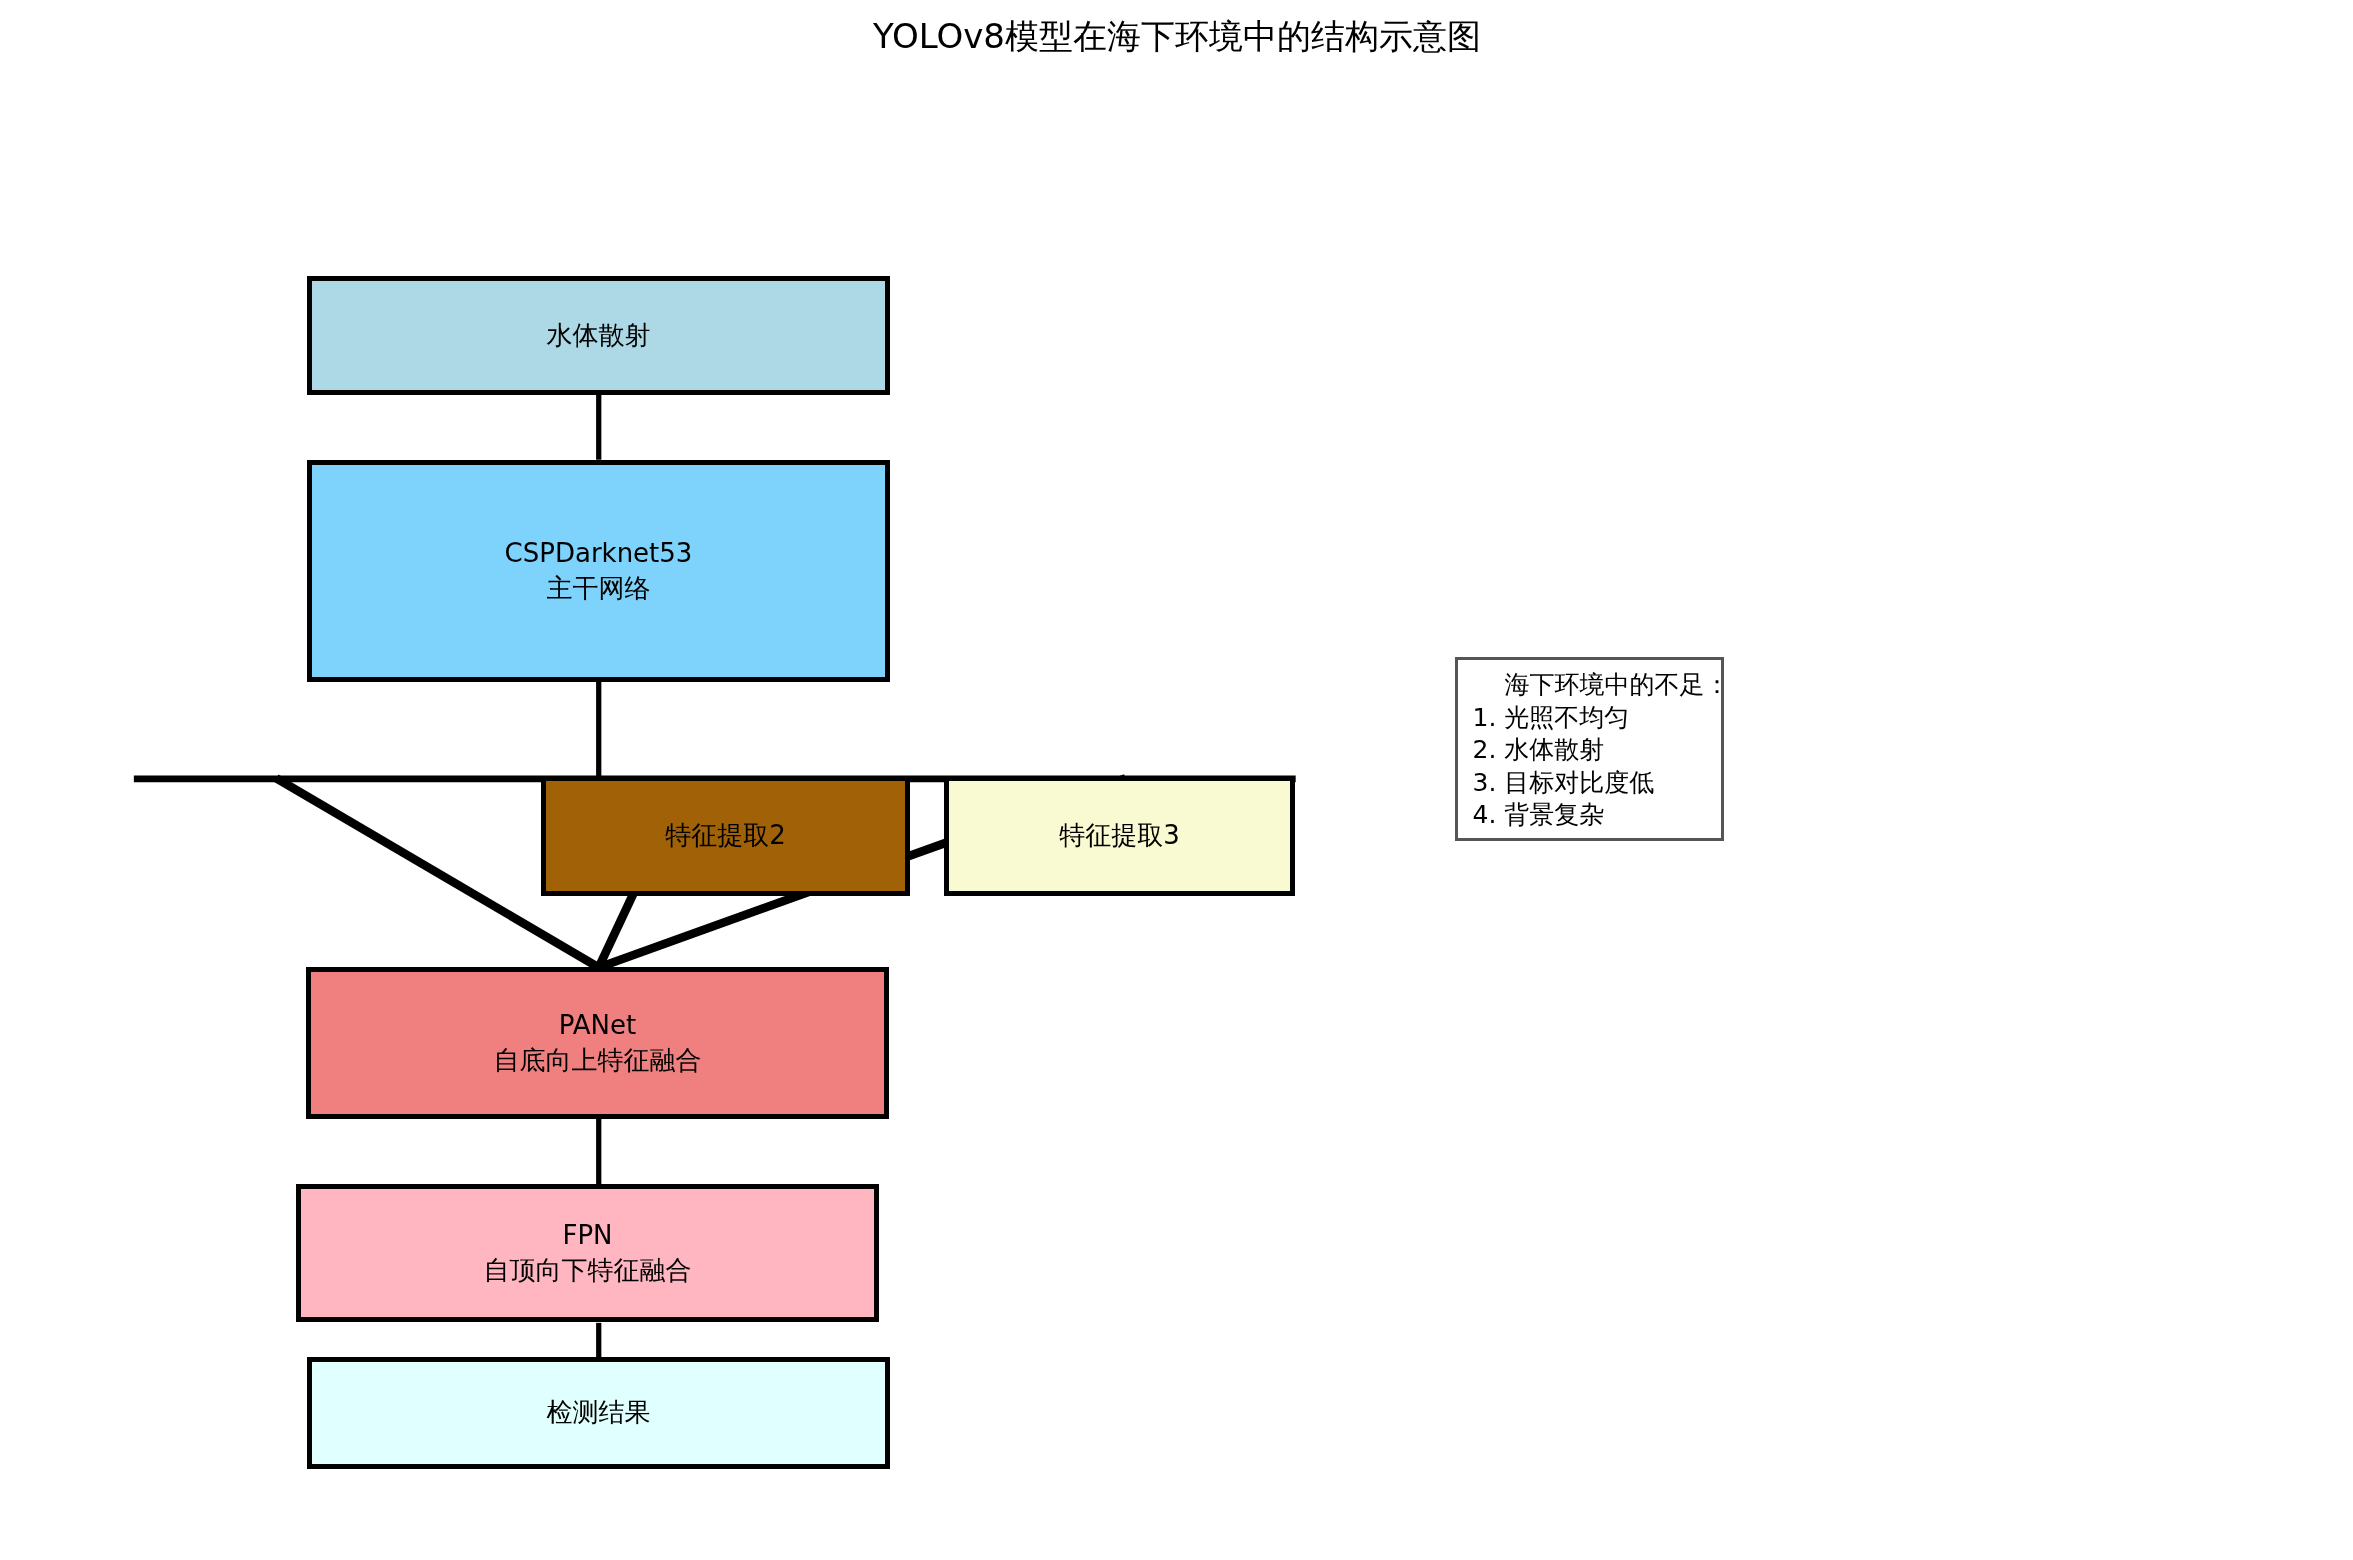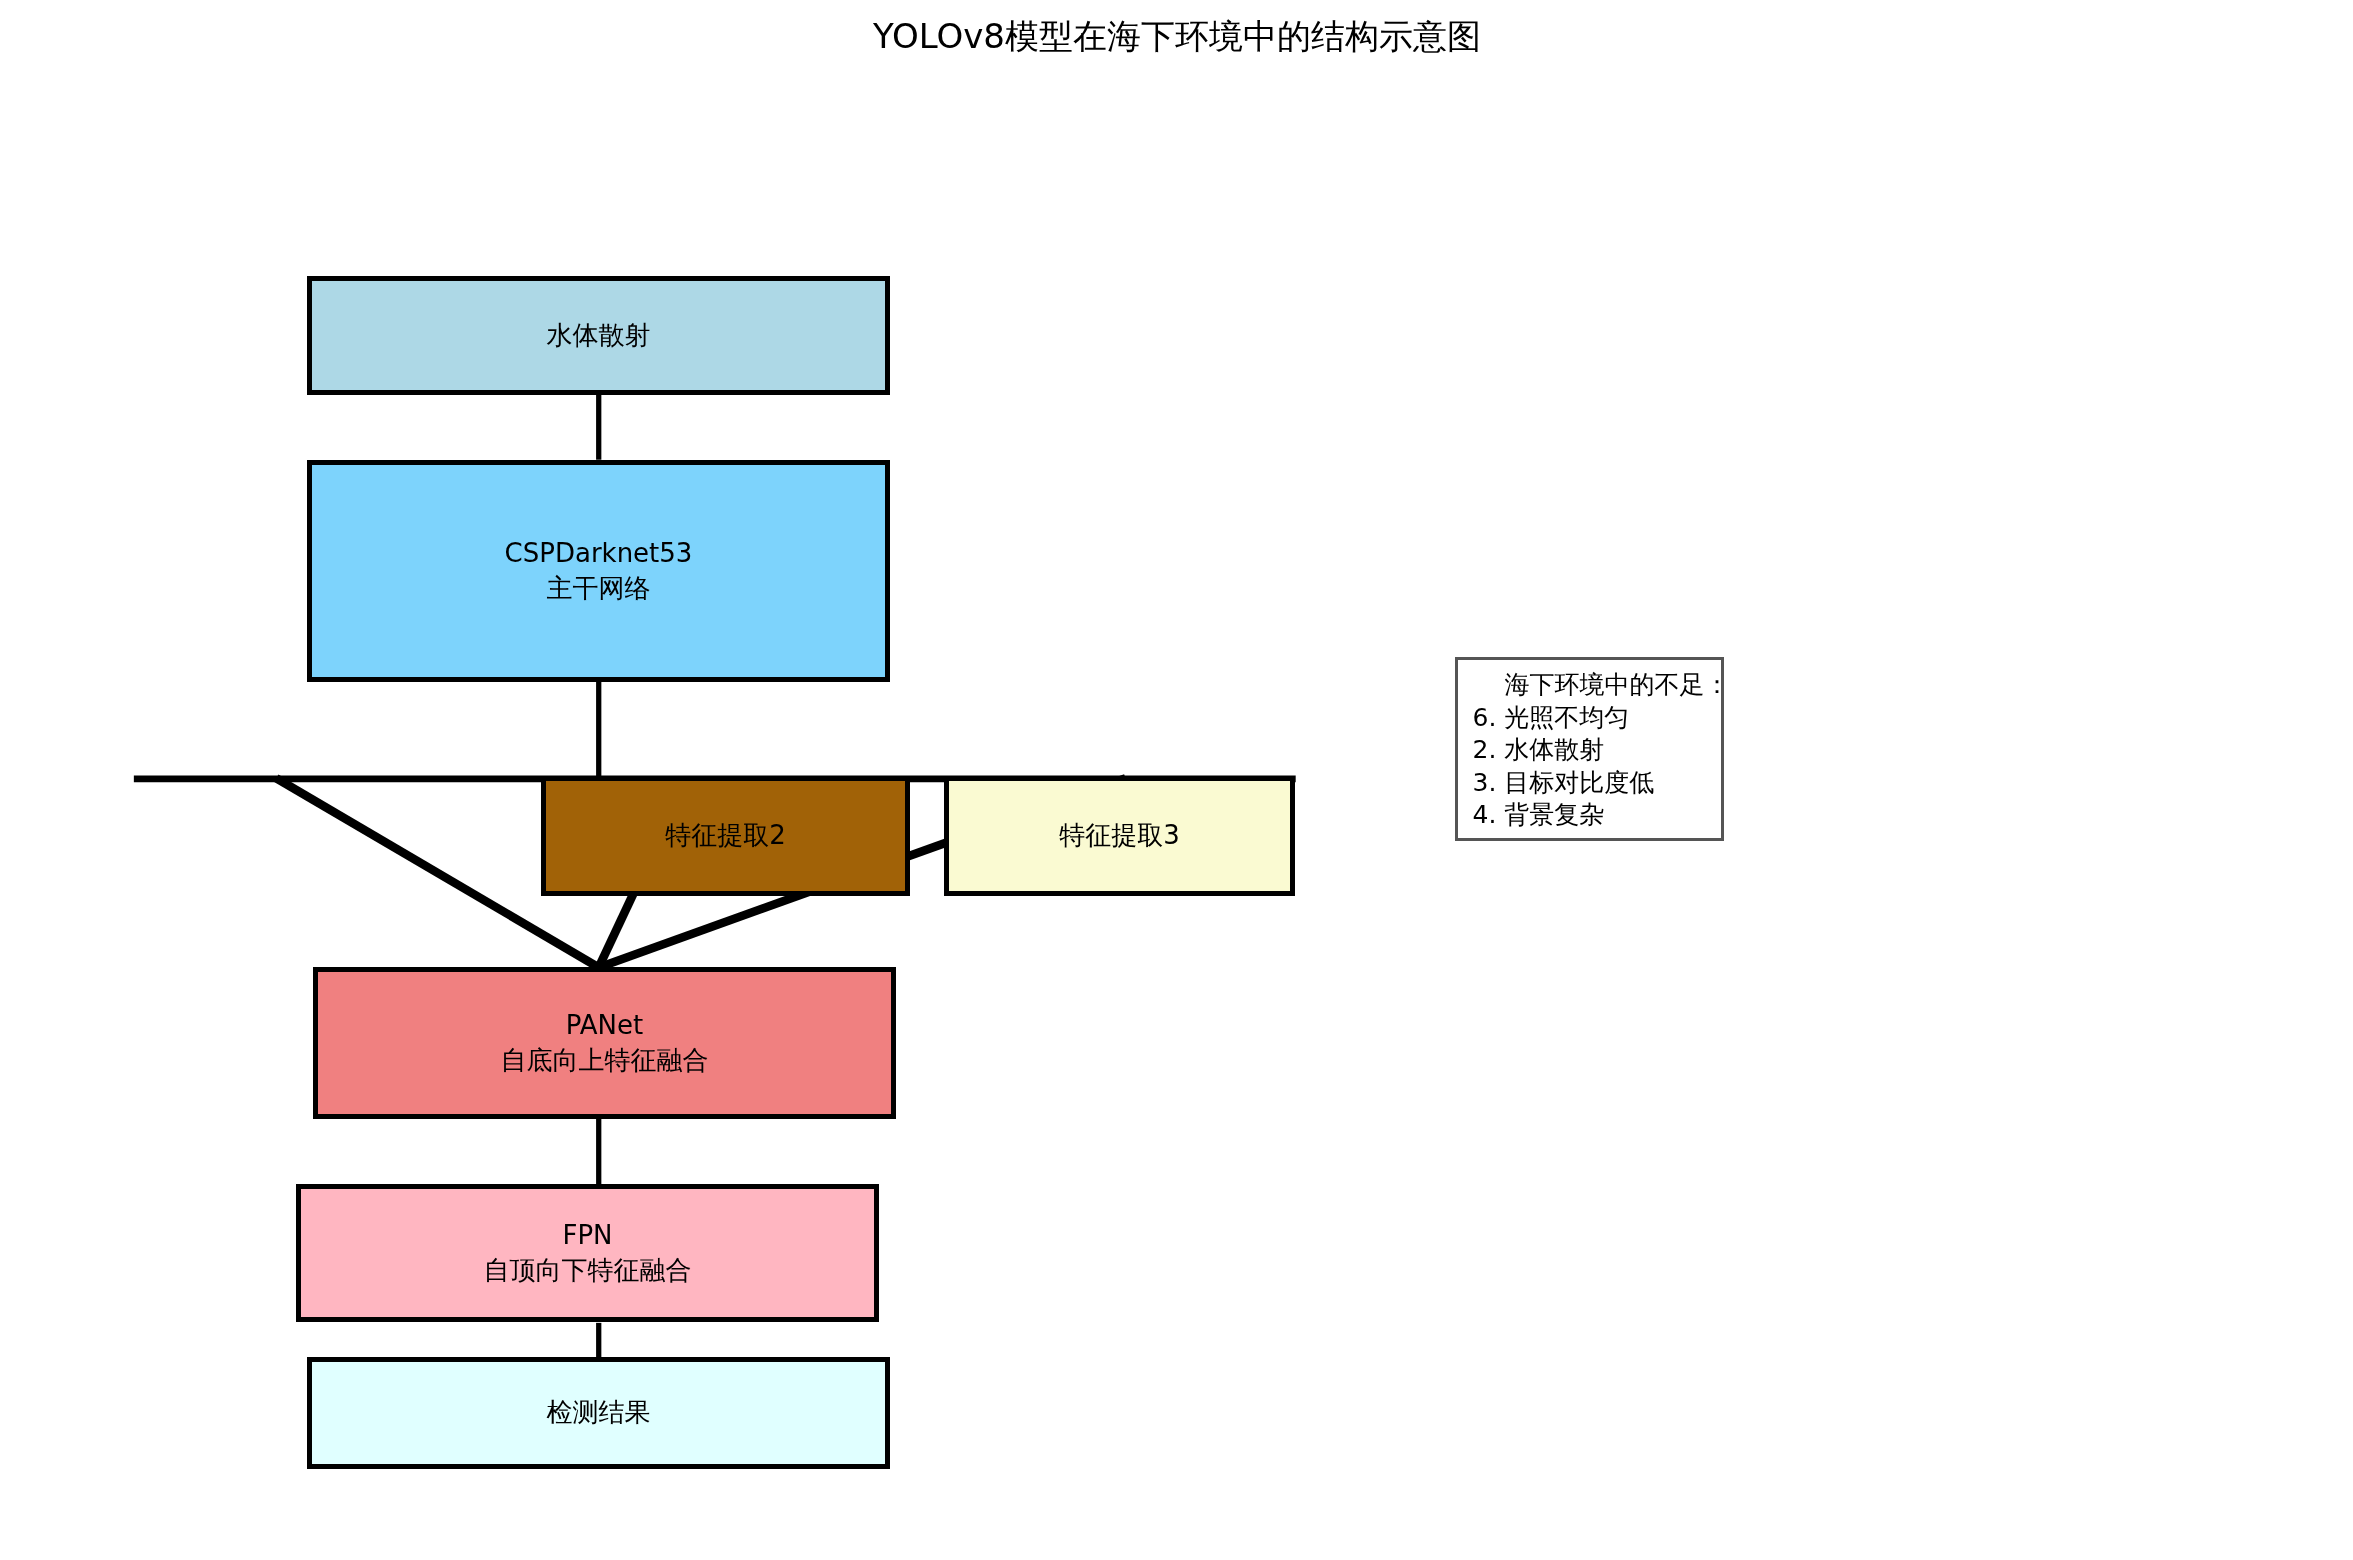--- a/index.html
+++ b/index.html
@@ -126,36 +126,36 @@
 
 
   <div class="node" id="node-feat2" style="left: 541px; top: 776px; width: 369px; height: 120px; background: #a16207; border-color: rgb(0, 0, 0);">
     <span class="node-label">特征提取2</span>
   </div>
 
   <div class="node" id="node-feat3" style="left: 944px; top: 776px; width: 351px; height: 120px; background: rgb(250, 250, 210); border-color: rgb(0, 0, 0);">
     <span class="node-label">特征提取3</span>
   </div>
 
-  <div class="node" id="node-panet" style="left: 313px; top: 967px; width: 583px; height: 152px; background: rgb(240, 128, 128); border-color: rgb(0, 0, 0);">
+  <div class="node" id="node-panet" style="left: 306px; top: 967px; width: 583px; height: 152px; background: rgb(240, 128, 128); border-color: rgb(0, 0, 0);">
     <span class="node-label">PANet
 自底向上特征融合</span>
   </div>
 
   <div class="node" id="node-fpn" style="left: 296px; top: 1184px; width: 583px; height: 138px; background: rgb(255, 182, 193); border-color: rgb(0, 0, 0);">
     <span class="node-label">FPN
 自顶向下特征融合</span>
   </div>
 
   <div class="node" id="node-detect" style="left: 307px; top: 1357px; width: 583px; height: 112px; background: rgb(224, 255, 255); border-color: rgb(0, 0, 0);">
     <span class="node-label">检测结果</span>
   </div>
 
   <div class="annotation" id="annotation-panel" style="left: 1455px; top: 657px; width: 269px; height: 184px; border-color: rgb(85, 85, 85);">
     <span class="ann-title">海下环境中的不足：</span>
-    <span class="ann-item">6. 光照不均匀</span>
+    <span class="ann-item">1. 光照不均匀</span>
     <span class="ann-item">2. 水体散射</span>
     <span class="ann-item">3. 目标对比度低</span>
     <span class="ann-item">4. 背景复杂</span>
   </div>
 
 </div>
 
 
 </body></html>

